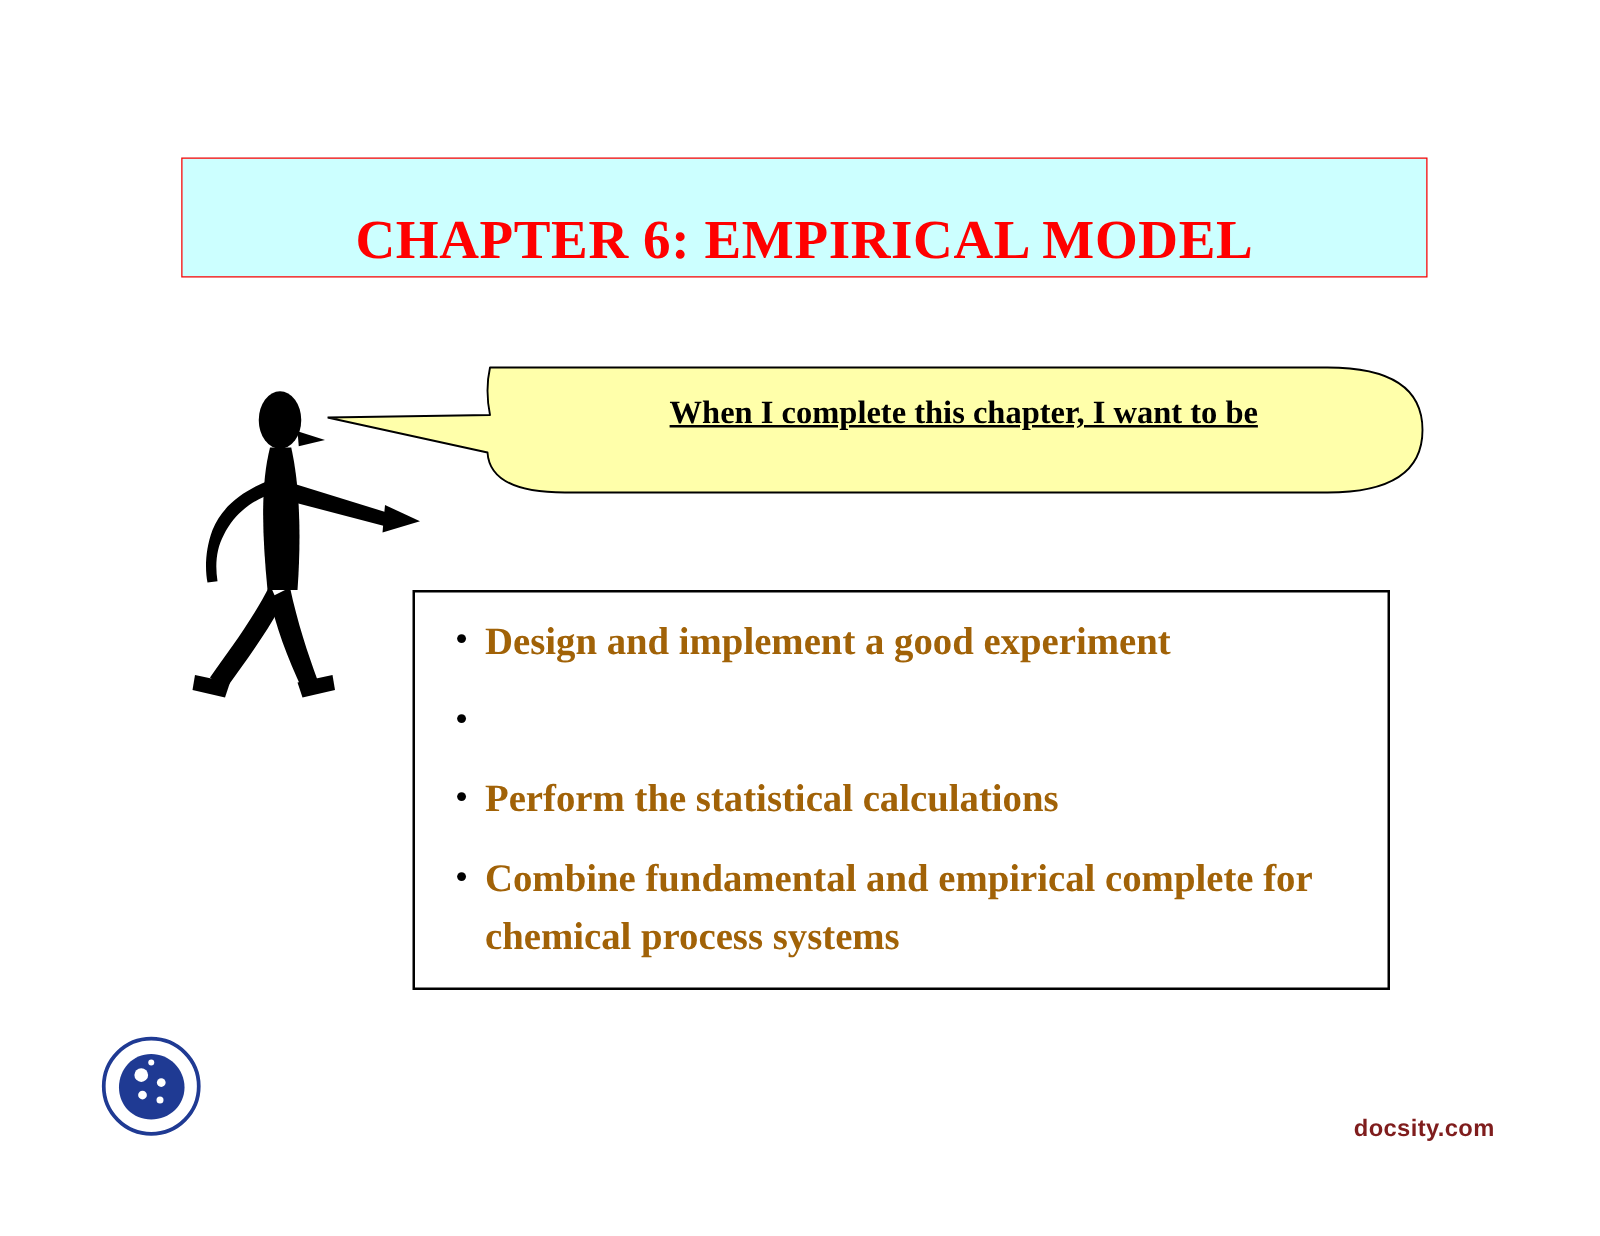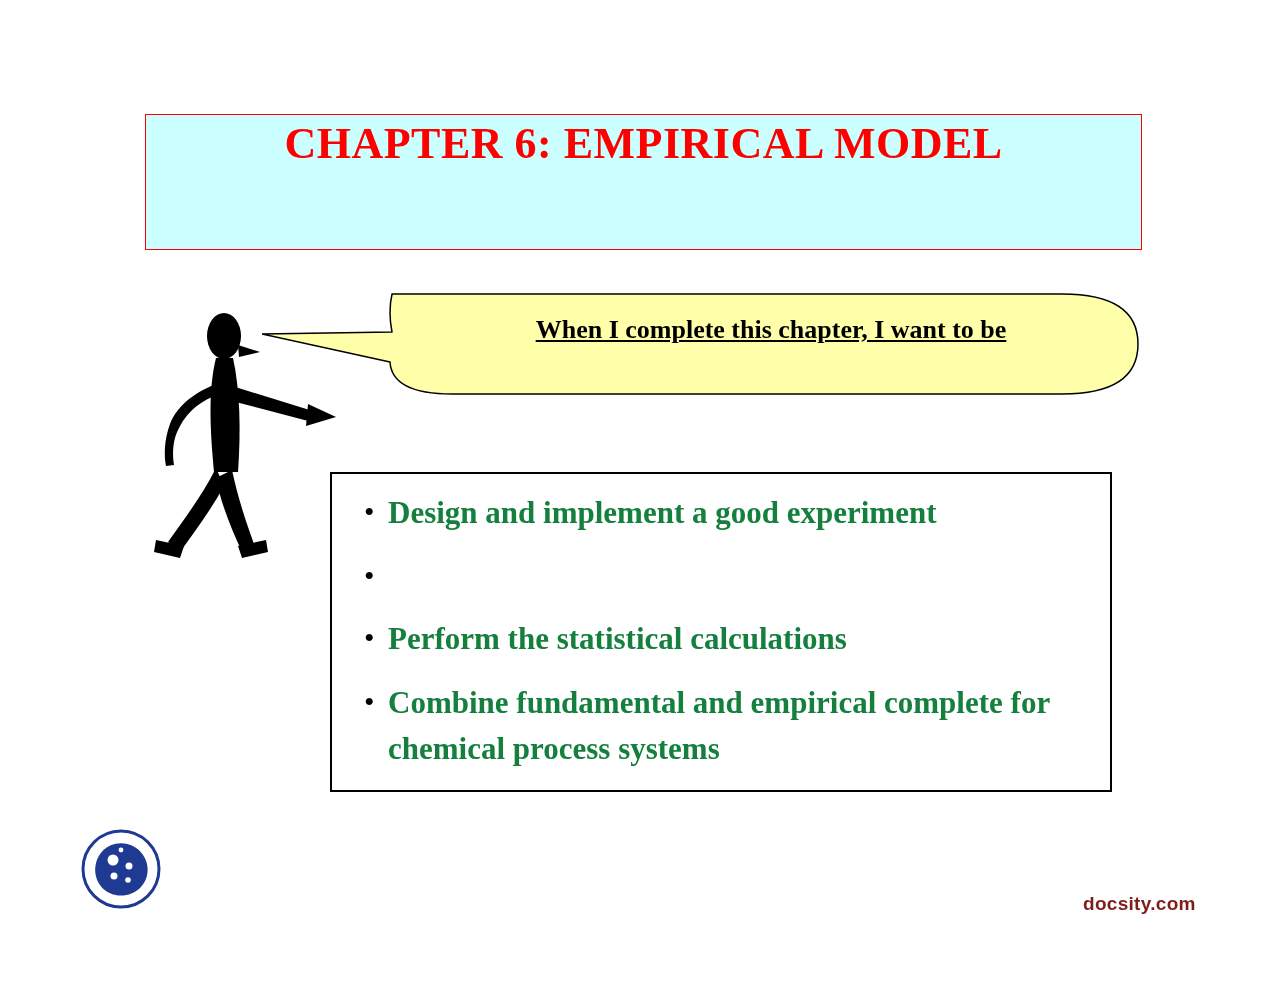--- a/index.html
+++ b/index.html
@@ -12,30 +12,30 @@
     height: 989px;
     position: relative;
     font-family: "Liberation Serif", serif;
     overflow: hidden;
   }
 
   
   #title-box {
     position: absolute;
     left: 145px;
-    top: 114px;
+    top: 126px;
     width: 997px;
-    height: 136px;
+    height: 96px;
     background: #ccffff;
     border: 1px solid #ff0000;
     box-sizing: border-box;
     display: flex;
     flex-direction: column;
     align-items: center;
-    justify-content: space-between;
+    justify-content: flex-end;
   }
   #title-box .title-line {
     color: #ff0000;
     font-weight: bold;
     font-size: 44px;
     line-height: 58px;
     letter-spacing: 0.5px;
     text-align: center;
     white-space: nowrap;
   }
@@ -97,21 +97,21 @@
     font-size: 30px;
     line-height: 44px;
     text-align: left;
     padding-left: 12px;
     box-sizing: border-box;
   }
   .bullet-text {
     font-size: 31px;
     font-weight: bold;
     line-height: 46px;
-    color: #15803d;
+    color: #a16207;
     max-width: 700px;
   }
 
   
   #logo {
     position: absolute;
     left: 80px;
     top: 828px;
     width: 82px;
     height: 82px;

